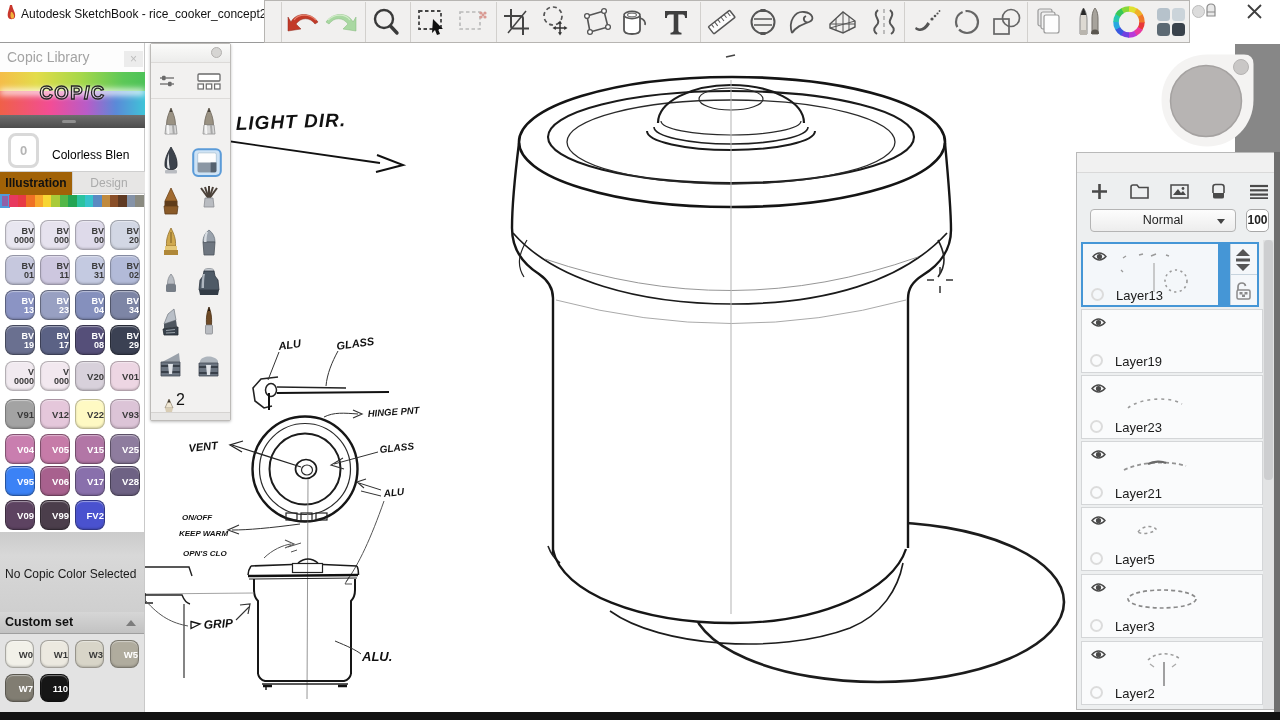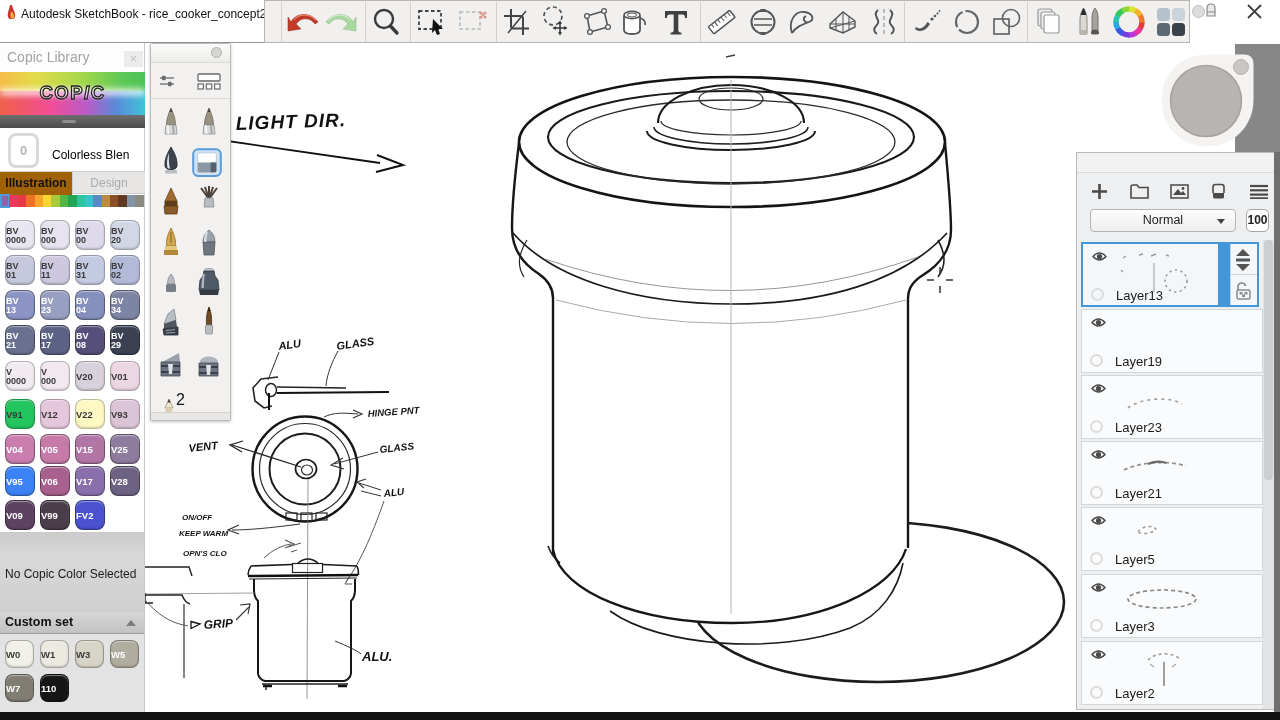--- a/index.html
+++ b/index.html
@@ -33,21 +33,21 @@
 #darkbar i{position:absolute;left:62px;top:5px;width:14px;height:3px;background:#8f8f8f;border-radius:2px;}
 #zeroswatch{left:8px;top:90px;width:25px;height:29px;border:3px solid #d9d9d9;border-radius:8px;color:#b5b5b5;font-size:13px;font-weight:bold;text-align:center;line-height:29px;background:#fff;}
 #colorless{left:52px;top:105px;font-size:12px;color:#000000;}
 #tabs{left:0;top:128px;width:145px;height:23px;}
 #tab1{left:0;top:0;width:72px;height:23px;background:#a16207;border-top:1px solid #cfcfcf;font-size:12px;font-weight:bold;color:#111;text-align:center;line-height:22px;}
 #tab2{left:72px;top:0;width:73px;height:23px;background:#e7e6e5;border:1px solid #cfcfcf;border-right:none;box-sizing:border-box;font-size:12px;color:#ababab;text-align:center;line-height:22px;}
 #strip{left:1px;top:152px;width:144px;height:12px;font-size:0;}
 #strip i{display:inline-block;width:8.4px;height:12px;}
 #strip i.sel{outline:2px solid #4f9bdc;outline-offset:-1px;}
 .sw{position:absolute;width:30px;height:30px;border-radius:8px;box-sizing:border-box;
-  text-align:left;font-weight:bold;box-shadow:inset 0 1px 1px rgba(255,255,255,.45), inset 0 -1px 2px rgba(0,0,0,.18);}
+  text-align:right;font-weight:bold;box-shadow:inset 0 1px 1px rgba(255,255,255,.45), inset 0 -1px 2px rgba(0,0,0,.18);}
 .sw .l1{font-size:9px;line-height:10px;padding-top:5px;}
 .sw .l2{font-size:9px;line-height:9px;}
 .sw .single{font-size:9.5px;line-height:29px;}
 #graysec{left:0;top:489px;width:144px;height:80px;background:linear-gradient(180deg,#cbcbcb,#d8d8d8 30%,#cfcfcf);}
 #nocolor{left:5px;top:524px;font-size:12px;color:#1a1a1a;}
 #customhdr{left:0;top:569px;width:144px;height:22px;background:linear-gradient(180deg,#d6d6d6,#c2c2c2);border-bottom:1px solid #9f9f9f;box-sizing:border-box;}
 #customhdr b{position:absolute;left:5px;top:3px;font-size:12.5px;color:#111;font-weight:bold;}
 #customhdr .tri{position:absolute;left:126px;top:8px;width:0;height:0;border-left:5px solid transparent;border-right:5px solid transparent;border-bottom:6px solid #7c7c7c;}
 #customarea{left:0;top:591px;width:144px;height:78px;background:#e3e3e3;}
 
@@ -407,21 +407,21 @@
         <div class="sw" style="left:75px;top:247px;background:#8590bd;color:#ffffff;border:1px solid rgba(0,0,0,.35)">
           <div class="l1">BV</div>
           <div class="l2">04</div>
         </div>
         <div class="sw" style="left:110px;top:247px;background:#7d85a5;color:#ffffff;border:1px solid rgba(0,0,0,.35)">
           <div class="l1">BV</div>
           <div class="l2">34</div>
         </div>
         <div class="sw" style="left:5px;top:282px;background:#6a7090;color:#ffffff;border:1px solid rgba(0,0,0,.35)">
           <div class="l1">BV</div>
-          <div class="l2">21</div>
+          <div class="l2">19</div>
         </div>
         <div class="sw" style="left:40px;top:282px;background:#5b6285;color:#ffffff;border:1px solid rgba(0,0,0,.35)">
           <div class="l1">BV</div>
           <div class="l2">17</div>
         </div>
         <div class="sw" style="left:75px;top:282px;background:#554f79;color:#ffffff;border:1px solid rgba(0,0,0,.35)">
           <div class="l1">BV</div>
           <div class="l2">08</div>
         </div>
         <div class="sw" style="left:110px;top:282px;background:#3b4153;color:#ffffff;border:1px solid rgba(0,0,0,.35)">
@@ -435,21 +435,21 @@
         <div class="sw" style="left:40px;top:318px;background:#f2e8ef;color:#3a3a3a;border:1px solid rgba(0,0,0,.25)">
           <div class="l1">V</div>
           <div class="l2">000</div>
         </div>
         <div class="sw" style="left:75px;top:318px;background:#d8d1db;color:#3a3a3a;border:1px solid rgba(0,0,0,.25)">
           <div class="single">V20</div>
         </div>
         <div class="sw" style="left:110px;top:318px;background:#edd6e3;color:#3a3a3a;border:1px solid rgba(0,0,0,.25)">
           <div class="single">V01</div>
         </div>
-        <div class="sw" style="left:5px;top:356px;background:#22c55e;color:#3a3a3a;border:1px solid rgba(0,0,0,.25)">
+        <div class="sw" style="left:5px;top:356px;background:#a3a3a3;color:#3a3a3a;border:1px solid rgba(0,0,0,.25)">
           <div class="single">V91</div>
         </div>
         <div class="sw" style="left:40px;top:356px;background:#e5c7db;color:#3a3a3a;border:1px solid rgba(0,0,0,.25)">
           <div class="single">V12</div>
         </div>
         <div class="sw" style="left:75px;top:356px;background:#fef9c3;color:#3a3a3a;border:1px solid rgba(0,0,0,.25)">
           <div class="single">V22</div>
         </div>
         <div class="sw" style="left:110px;top:356px;background:#dcc4d7;color:#3a3a3a;border:1px solid rgba(0,0,0,.25)">
           <div class="single">V93</div>

